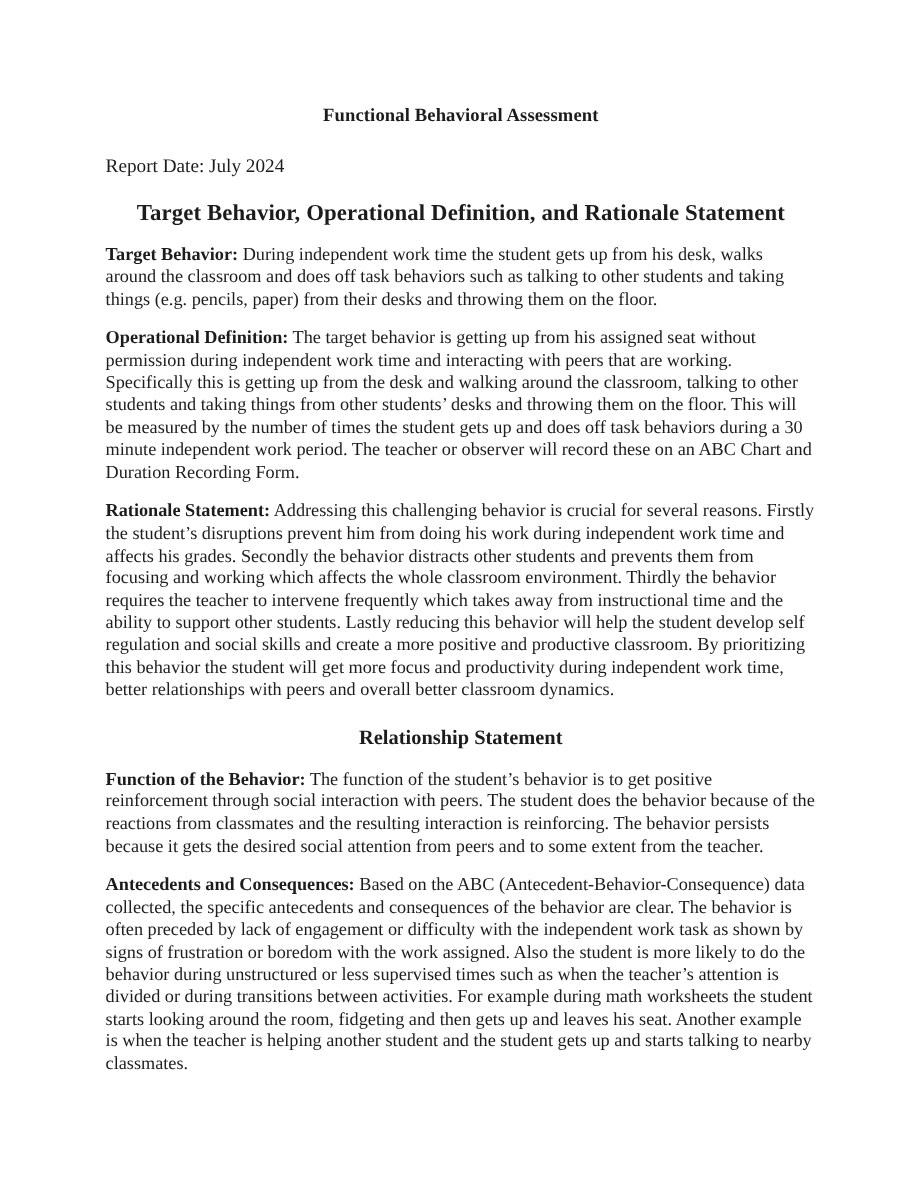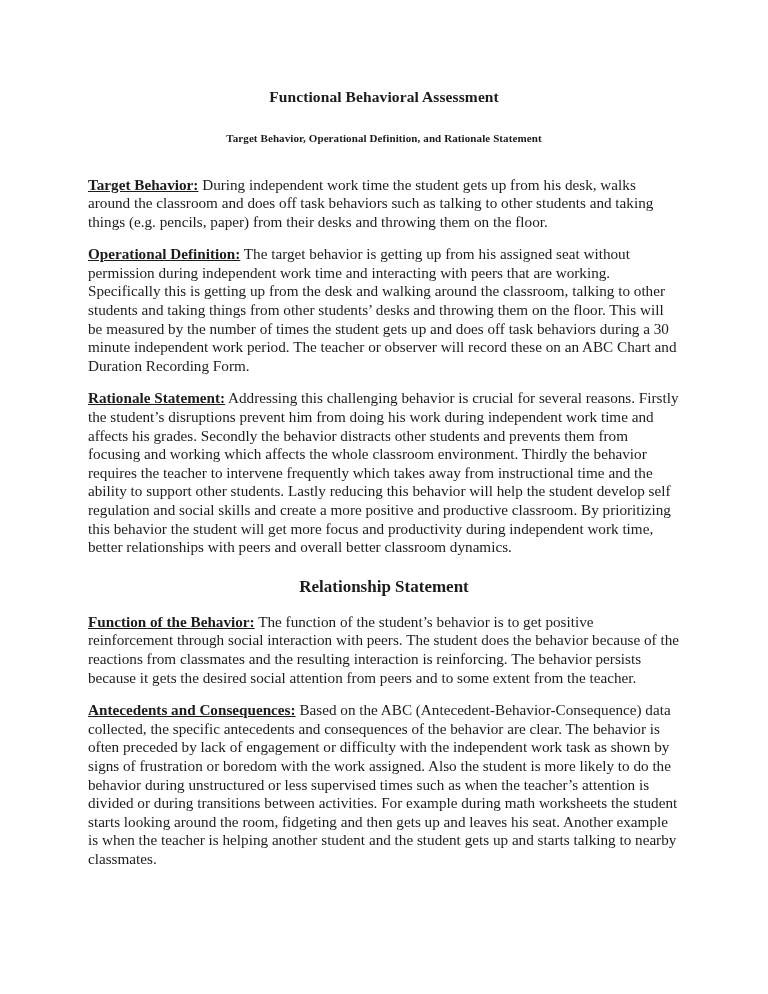--- a/index.html
+++ b/index.html
@@ -35,57 +35,57 @@
   }
   .meta-block {
     margin: 0 0 20px 0;
   }
   .meta-line {
     font-size: 16px;
     line-height: 19px;
     margin: 0;
   }
   .section-heading-center {
-    font-size: 11px;
+    font-size: 19px;
     font-weight: bold;
     text-align: center;
     line-height: 19px;
-    margin: 0 0 28px 0;
+    margin: 0 0 17px 0;
     letter-spacing: 0.1px;
   }
   .section-heading-left {
     font-size: 17px;
     font-weight: bold;
     text-align: center;
     line-height: 20px;
     margin: 20px 0 16px 0;
   }
   p.para {
     font-size: 15.2px;
     line-height: 18.6px;
     margin: 0 0 14px 0;
     text-align: left;
   }
   p.para:last-child {
     margin-bottom: 12px;
   }
   .lead {
     font-weight: bold;
-    text-decoration: underline;
   }
 </style>
 </head>
 <body>
 
 <div class="page">
   <div class="doc-body">
 
     <h1 class="doc-title">Functional Behavioral Assessment</h1>
 
     <div class="meta-block">
+      <p class="meta-line">Report Date: July 2024</p>
     </div>
 
     <h2 class="section-heading-center">Target Behavior, Operational Definition, and Rationale Statement</h2>
 
     <p class="para">
       <span class="lead">Target Behavior:</span><span> During independent work time the student gets up from his desk, walks around the classroom and does off task behaviors such as talking to other students and taking things (e.g. pencils, paper) from their desks and throwing them on the floor.</span>
     </p>
 
     <p class="para">
       <span class="lead">Operational Definition:</span><span> The target behavior is getting up from his assigned seat without permission during independent work time and interacting with peers that are working. Specifically this is getting up from the desk and walking around the classroom, talking to other students and taking things from other students’ desks and throwing them on the floor. This will be measured by the number of times the student gets up and does off task behaviors during a 30 minute independent work period. The teacher or observer will record these on an ABC Chart and Duration Recording Form.</span>

